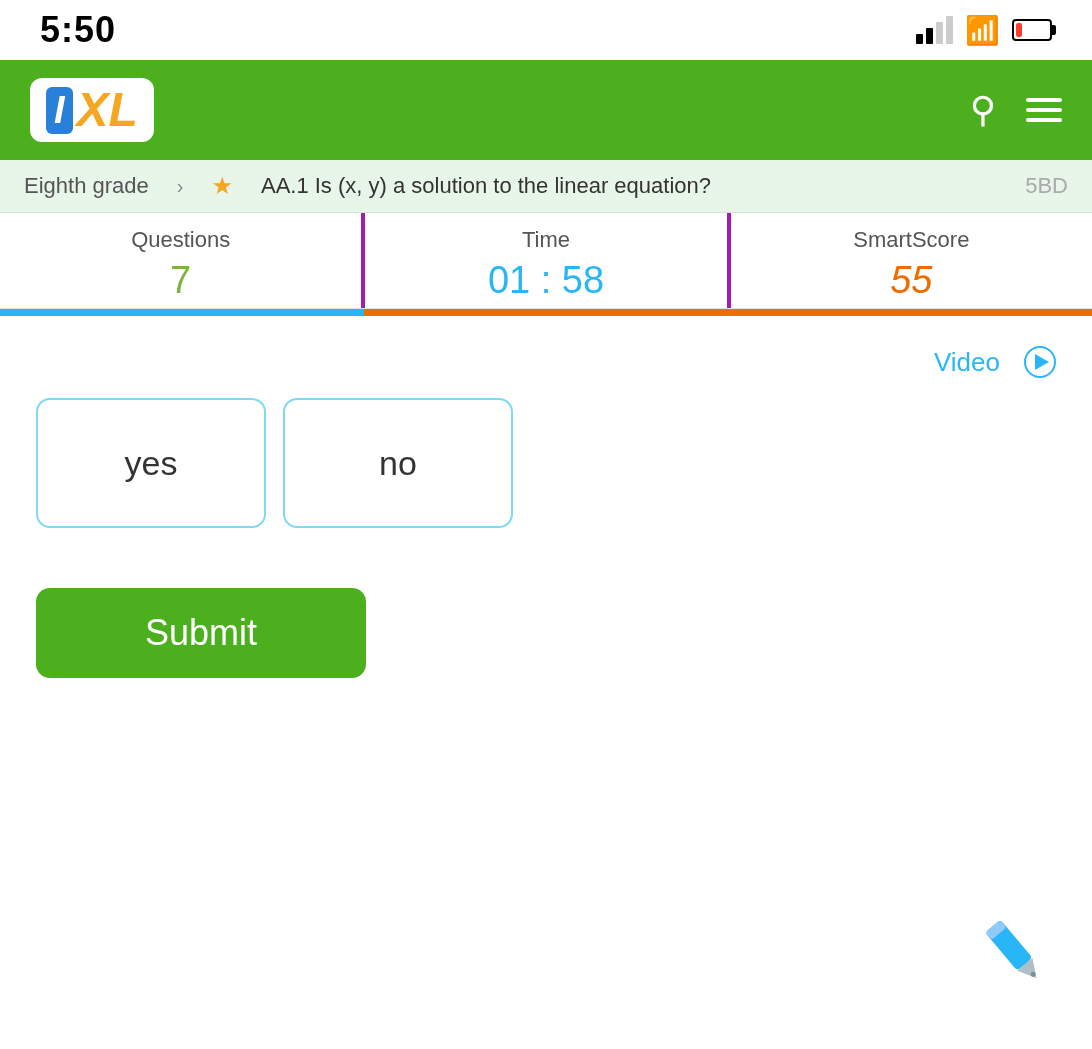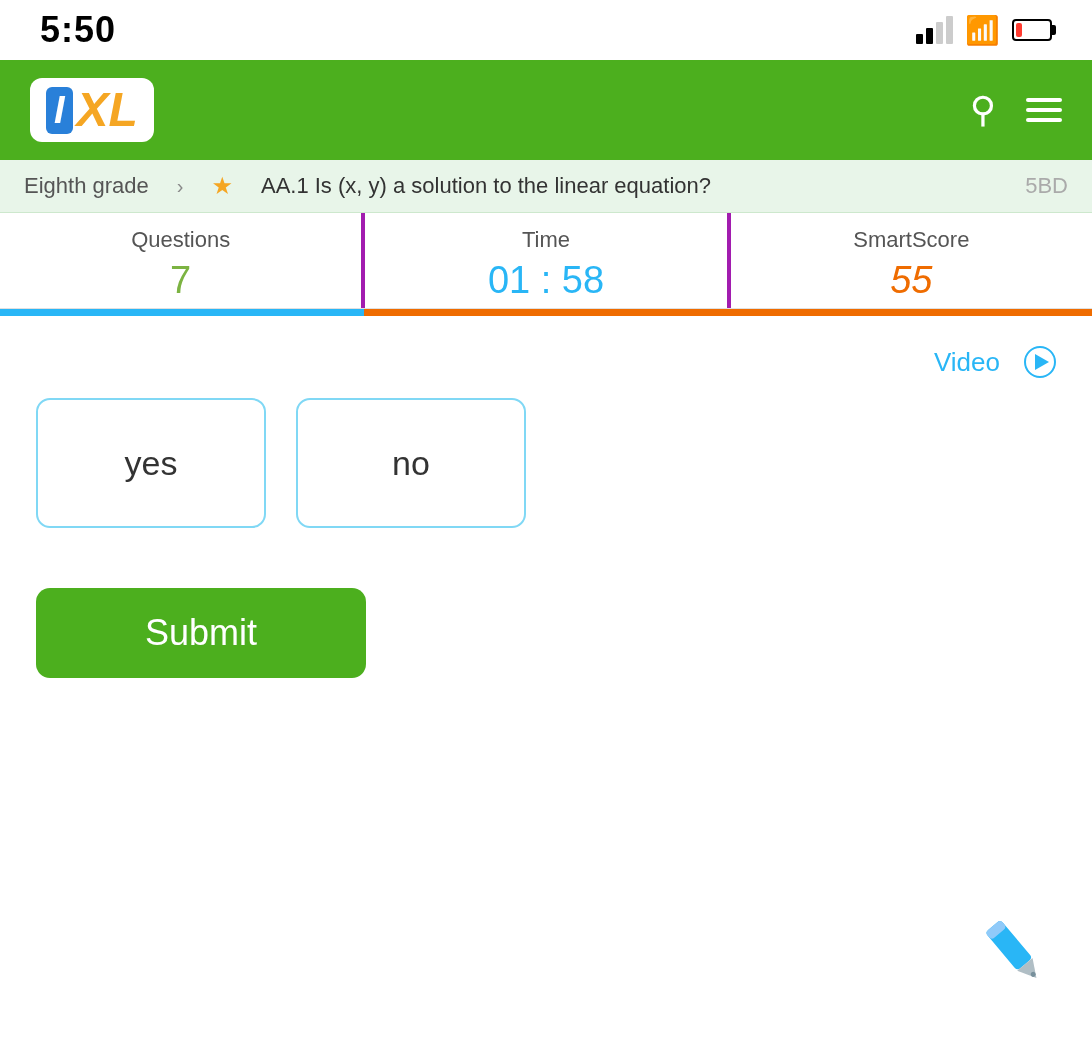--- a/index.html
+++ b/index.html
@@ -255,21 +255,21 @@
     }
     sup.neg {
       font-size: 0.65em;
       vertical-align: super;
       line-height: 0;
     }
 
     
     .answer-options {
       display: flex;
-      gap: 30px;
+      gap: 17px;
       margin-bottom: 60px;
     }
     .answer-btn {
       width: 230px;
       height: 130px;
       border: 2.5px solid #80d8f5;
       border-radius: 14px;
       background: #fff;
       font-size: 34px;
       color: #333;

